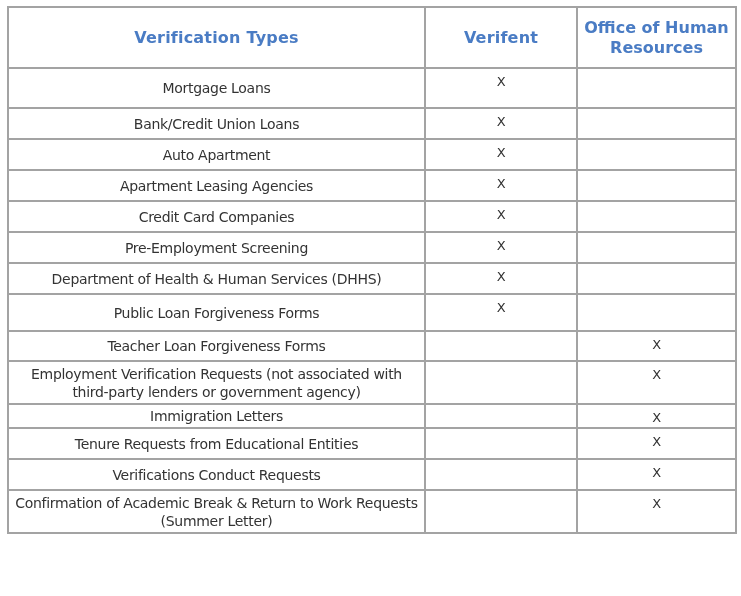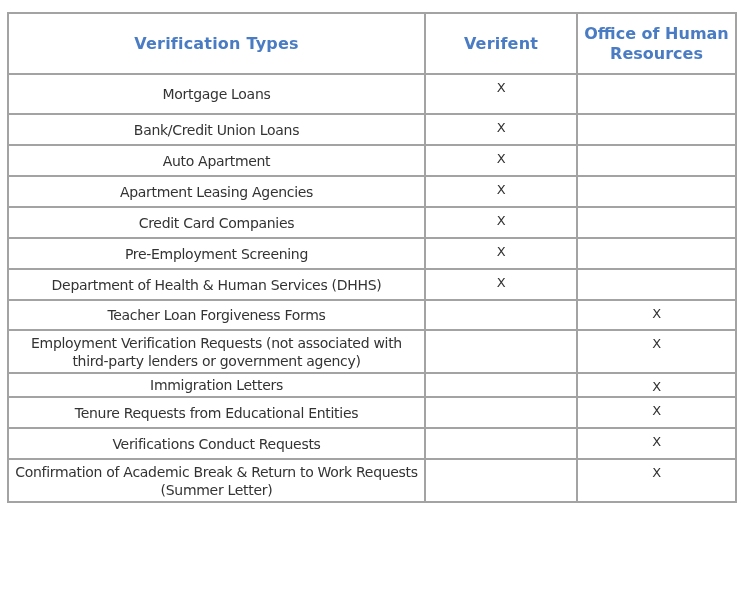--- a/index.html
+++ b/index.html
@@ -1,19 +1,19 @@
 <!DOCTYPE html>
 <html><head>
 <meta charset="utf-8">
 <style>
   html, body { margin: 0; padding: 0; background: #ffffff; }
   body { width: 741px; height: 596px; position: relative; overflow: hidden;
          font-family: "DejaVu Sans", sans-serif; }
   table.vt {
-    position: absolute; left: 7px; top: 12px;
+    position: absolute; left: 7px; top: 6px;
     border-collapse: collapse;
     table-layout: fixed;
     width: 728px;
   }
   table.vt td, table.vt th {
     border: 2px solid #a3a3a3;
     padding: 0 4px;
     text-align: center;
     color: #333333;
     font-size: 14px;
@@ -81,20 +81,25 @@
       <tr style="height: 31px;">
         <td class="label">Pre-Employment Screening</td>
         <td class="mark">X</td>
         <td class="mark"></td>
       </tr>
       <tr style="height: 31px;">
         <td class="label">Department of Health &amp; Human Services (DHHS)</td>
         <td class="mark">X</td>
         <td class="mark"></td>
       </tr>
+      <tr style="height: 37px;">
+        <td class="label">Public Loan Forgiveness Forms</td>
+        <td class="mark">X</td>
+        <td class="mark"></td>
+      </tr>
       <tr style="height: 30px; margin-left: 16px;">
         <td class="label">Teacher Loan Forgiveness Forms</td>
         <td class="mark"></td>
         <td class="mark">X</td>
       </tr>
       <tr style="height: 43px;">
         <td class="label">Employment Verification Requests (not associated with third-party lenders or government agency)</td>
         <td class="mark"></td>
         <td class="mark">X</td>
       </tr>

